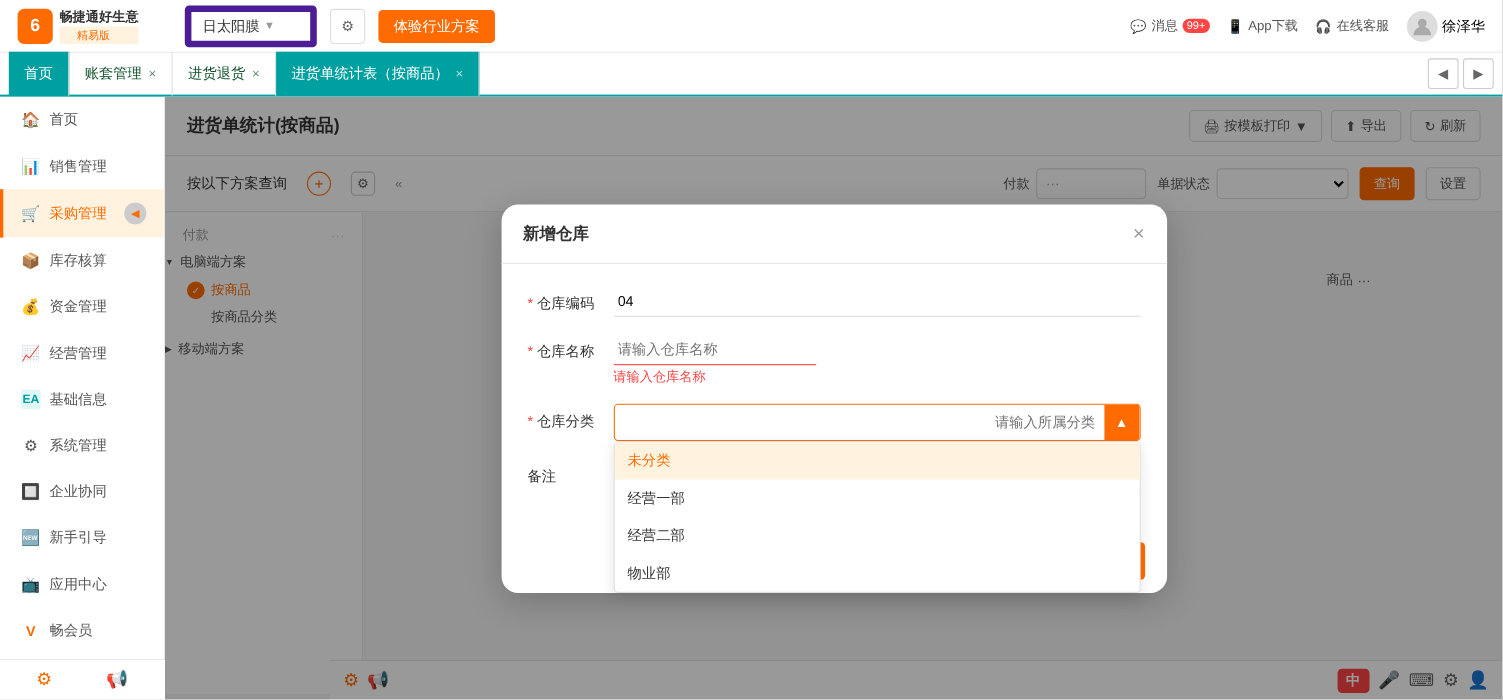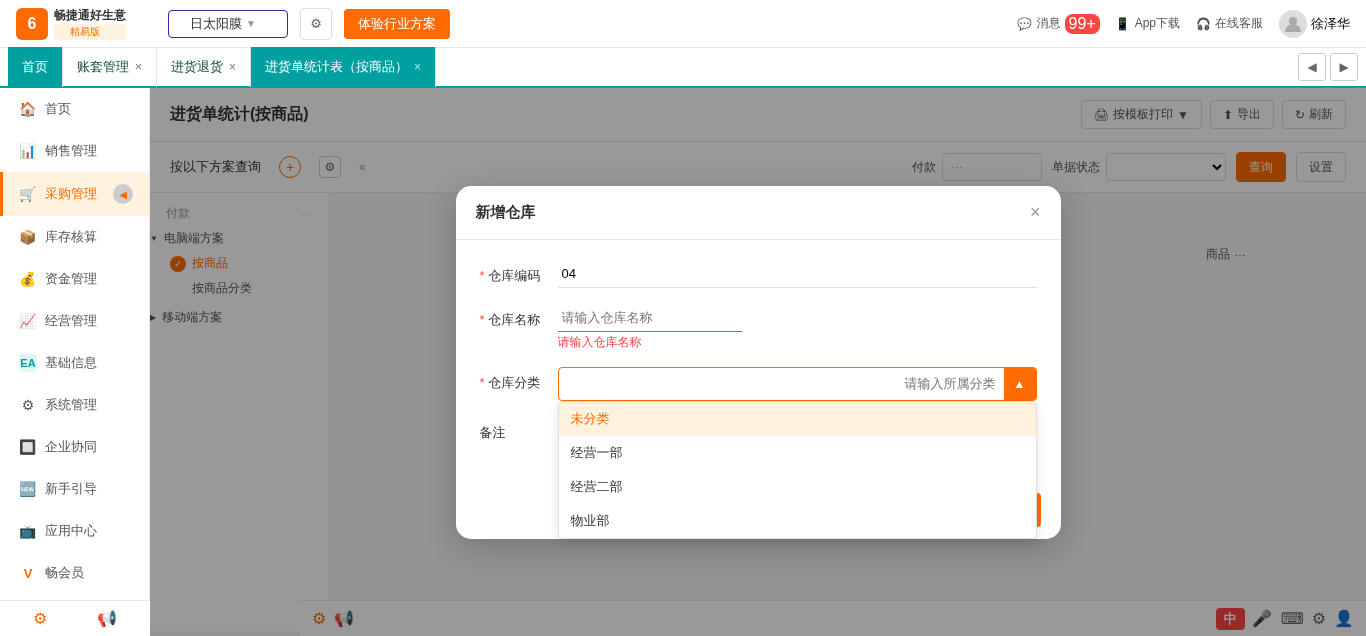--- a/index.html
+++ b/index.html
@@ -25,21 +25,21 @@
       width: 32px; height: 32px;
       background: #ff6b00;
       border-radius: 6px;
       display: flex; align-items: center; justify-content: center;
       color: #fff; font-weight: bold; font-size: 16px;
     }
     .logo-badge { font-size: 10px; color: #ff6b00; background: #fff3e0; padding: 1px 16px; border-radius: 2px; }
 
     .store-selector {
       display: flex; align-items: center; gap: 4px;
-      border: 1px solid #4c1d95; border-radius: 4px; padding: 4px 21px;
+      border: 6px solid #4c1d95; border-radius: 4px; padding: 4px 10px;
       cursor: pointer; min-width: 120px; color: #333;
     }
     .store-selector .arrow { color: #999; font-size: 10px; }
 
     .gear-btn {
       width: 32px; height: 32px;
       border: 1px solid #ddd; border-radius: 4px;
       display: flex; align-items: center; justify-content: center;
       cursor: pointer; color: #666;
     }
@@ -54,21 +54,21 @@
       margin-left: auto;
       display: flex; align-items: center; gap: 16px;
     }
     .header-icon-item {
       display: flex; align-items: center; gap: 4px;
       cursor: pointer; color: #555; font-size: 12px;
       position: relative;
     }
     .badge {
       background: #ff4444; color: #fff;
-      font-size: 16px; padding: 1px 4px;
+      font-size: 10px; padding: 1px 4px;
       border-radius: 8px; min-width: 20px; text-align: left;
     }
     .user-area { display: flex; align-items: center; gap: 4px; cursor: pointer; }
     .avatar { width: 28px; height: 28px; border-radius: 50%; background: #ddd; display: flex; align-items: center; justify-content: center; font-size: 11px; color: #666; }
 
     
     .tab-bar {
       height: 40px;
       background: #fff;
       display: flex;

